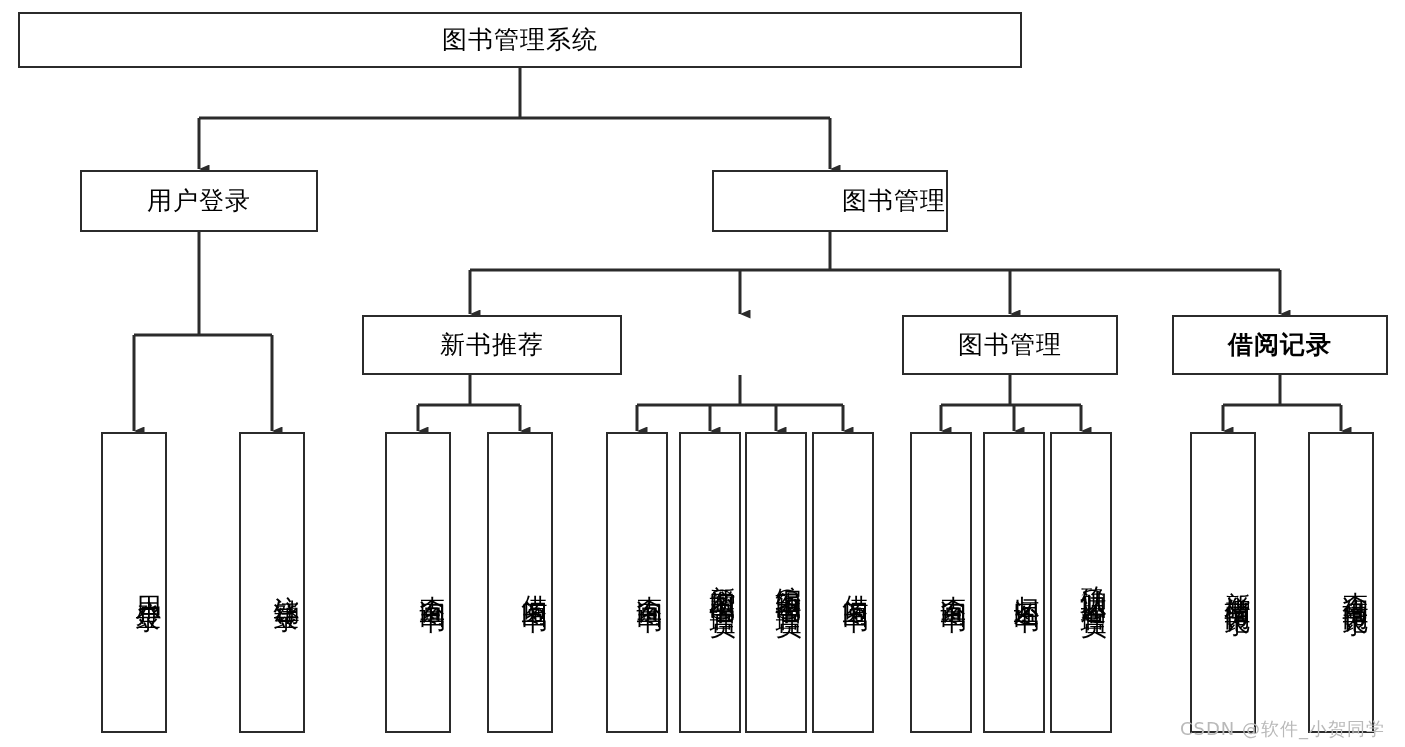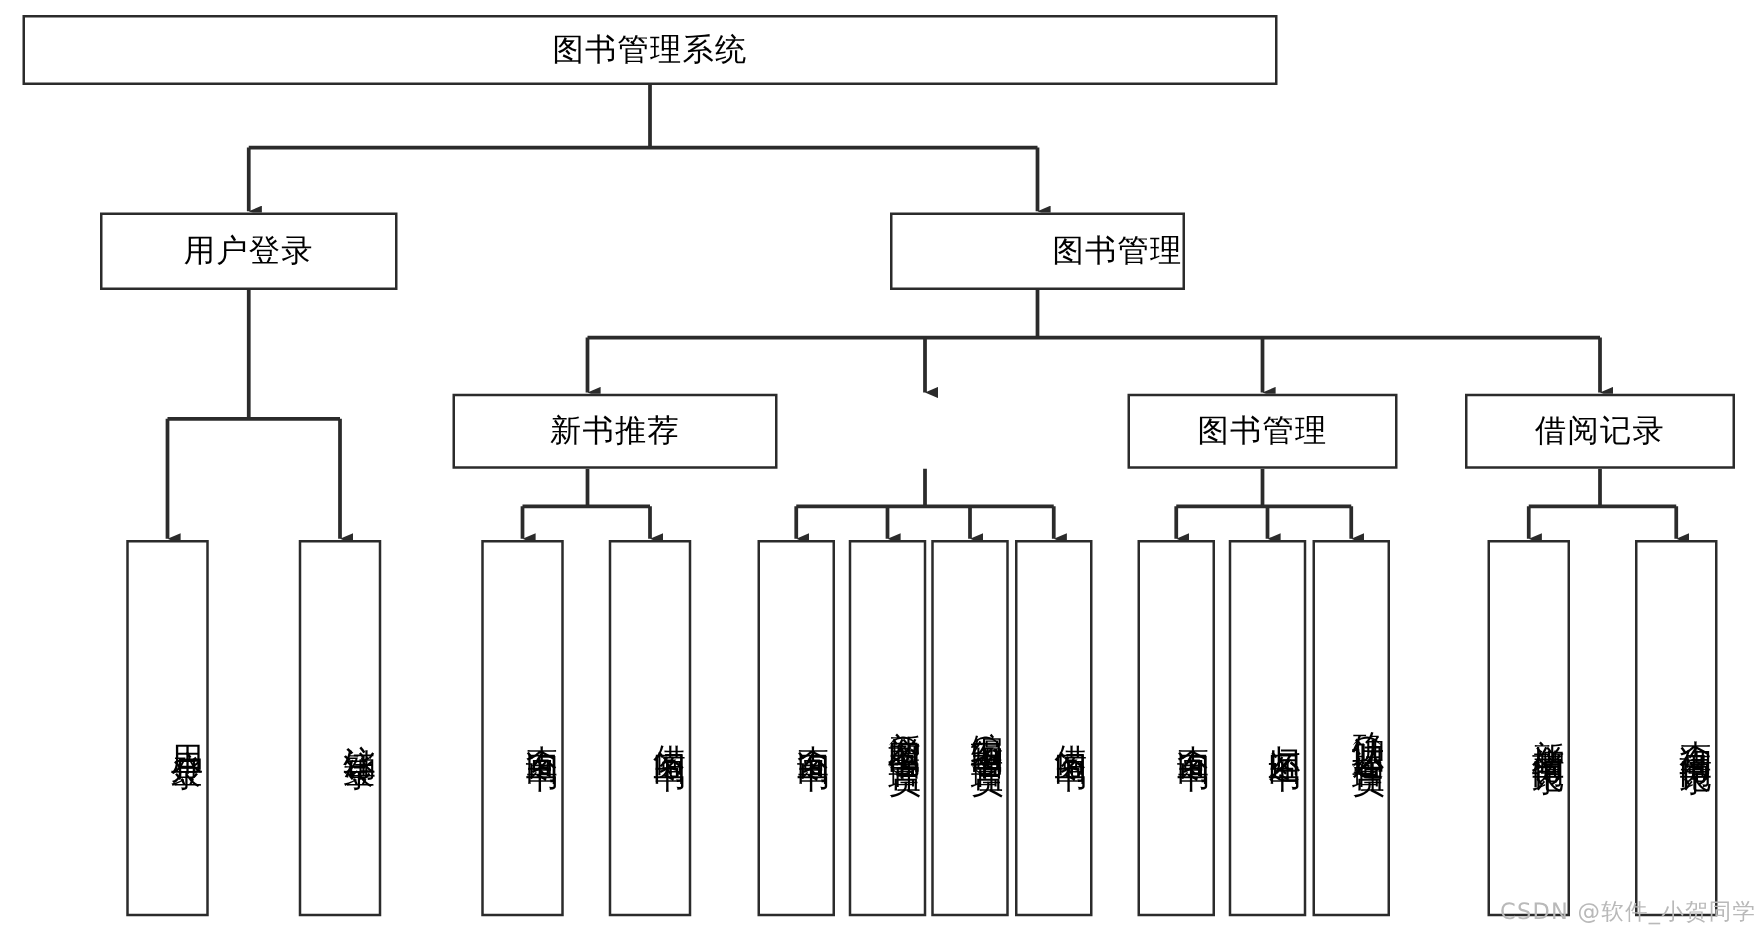--- a/index.html
+++ b/index.html
@@ -52,21 +52,21 @@
     justify-content: center;
   }
   .node.vert .node-label {
     writing-mode: vertical-rl;
     text-orientation: upright;
     display: block;
     white-space: nowrap;
   }
   .watermark {
     position: absolute;
-    right: 0;
+    right: 20px;
     bottom: 6px;
     font-size: 18px;
     color: #b9b9b9;
     letter-spacing: 1px;
     white-space: nowrap;
   }
 </style>
 </head>
 <body>
 
@@ -125,21 +125,21 @@
   <div class="node horiz" style="left: 712px; top: 170px; width: 236px; height: 62px; justify-content: flex-end;">
     <span class="node-label">图书管理</span>
   </div>
 
   <div class="node horiz" style="left: 362px; top: 315px; width: 260px; height: 60px;">
     <span class="node-label">新书推荐</span>
   </div>
   <div class="node horiz" style="left: 902px; top: 315px; width: 216px; height: 60px;">
     <span class="node-label">图书管理</span>
   </div>
-  <div class="node horiz" style="left: 1172px; top: 315px; width: 216px; height: 60px;">
+  <div class="node horiz" style="left: 1172px; top: 315px; width: 216px; height: 60px; font-weight: bold;">
     <span class="node-label">借阅记录</span>
   </div>
 
   <div class="node vert" style="left: 101px; top: 432px; width: 66px; height: 301px;">
     <span class="node-label">用户登录</span>
   </div>
   <div class="node vert" style="left: 239px; top: 432px; width: 66px; height: 301px;">
     <span class="node-label">注销登录</span>
   </div>
   <div class="node vert" style="left: 385px; top: 432px; width: 66px; height: 301px;">

